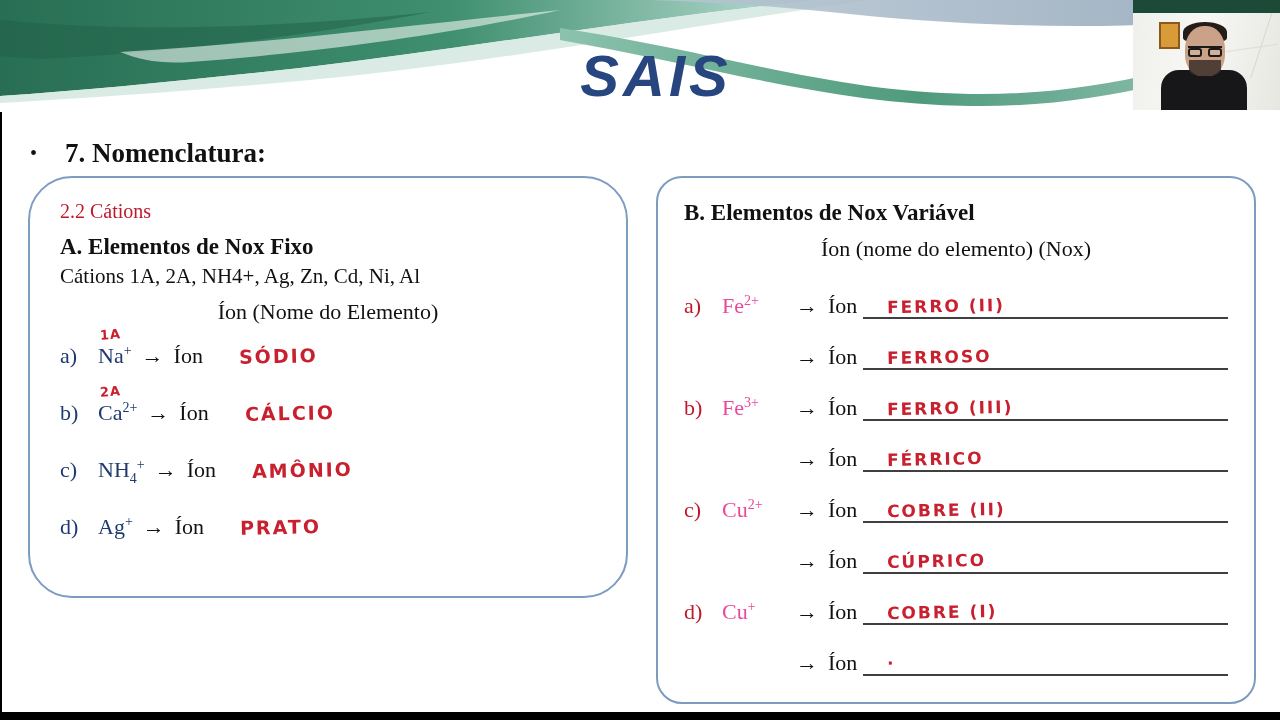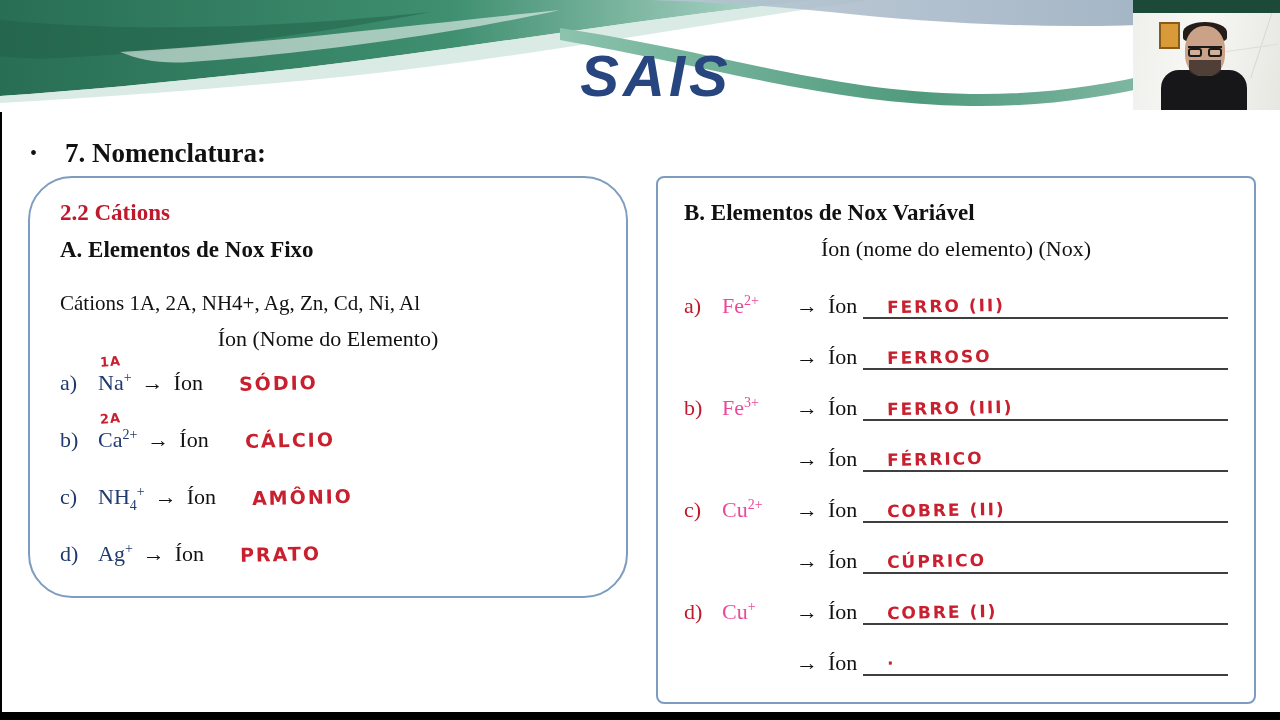--- a/index.html
+++ b/index.html
@@ -36,24 +36,24 @@
                    background:#3a2e28; border-radius:0 0 40% 40%; opacity:.85; }
 
   
   .heading-row { position:absolute; top:138px; left:30px; display:flex; align-items:center; }
   .bullet { font-size:20px; margin-right:28px; color:#111; }
   .heading { font-size:27px; font-weight:bold; }
 
   
   .box { position:absolute; border:2px solid #7d9cc0; }
   .left-box  { left:28px;  top:176px; width:600px; height:422px; border-radius:44px; padding:16px 30px; }
-  .right-box { left:656px; top:176px; width:600px; height:528px; border-radius:8px; padding:16px 26px; }
-
-  .lsubtitle { color:#c0182c; font-weight:bold; font-size:23px; margin:6px 0 11px; }
-  .lsection  { font-weight:bold; font-size:23px; margin:0 0 28px; }
+  .right-box { left:656px; top:176px; width:600px; height:528px; border-radius:26px; padding:16px 26px; }
+
+  .lsubtitle { color:#c0182c; font-weight:normal; font-size:20px; margin:6px 0 11px; }
+  .lsection  { font-weight:bold; font-size:23px; margin:0 0 4px; }
   .lfam      { font-size:21px; margin:0 0 10px; }
   .lrule     { font-size:22px; margin:0 0 18px; text-align:center; }
 
   .lrow { display:flex; align-items:baseline; height:36px; margin-bottom:21px; font-size:22px; }
   .llabel { color:#1f3a6e; width:38px; }
   .lformula { color:#1f3a6e; position:relative; }
   .lformula sup, .rformula sup { font-size:14px; }
   .lformula sub { font-size:14px; }
   .annot { position:absolute; top:-16px; left:2px; }
   .larrow { margin:0 10px; color:#111; }

